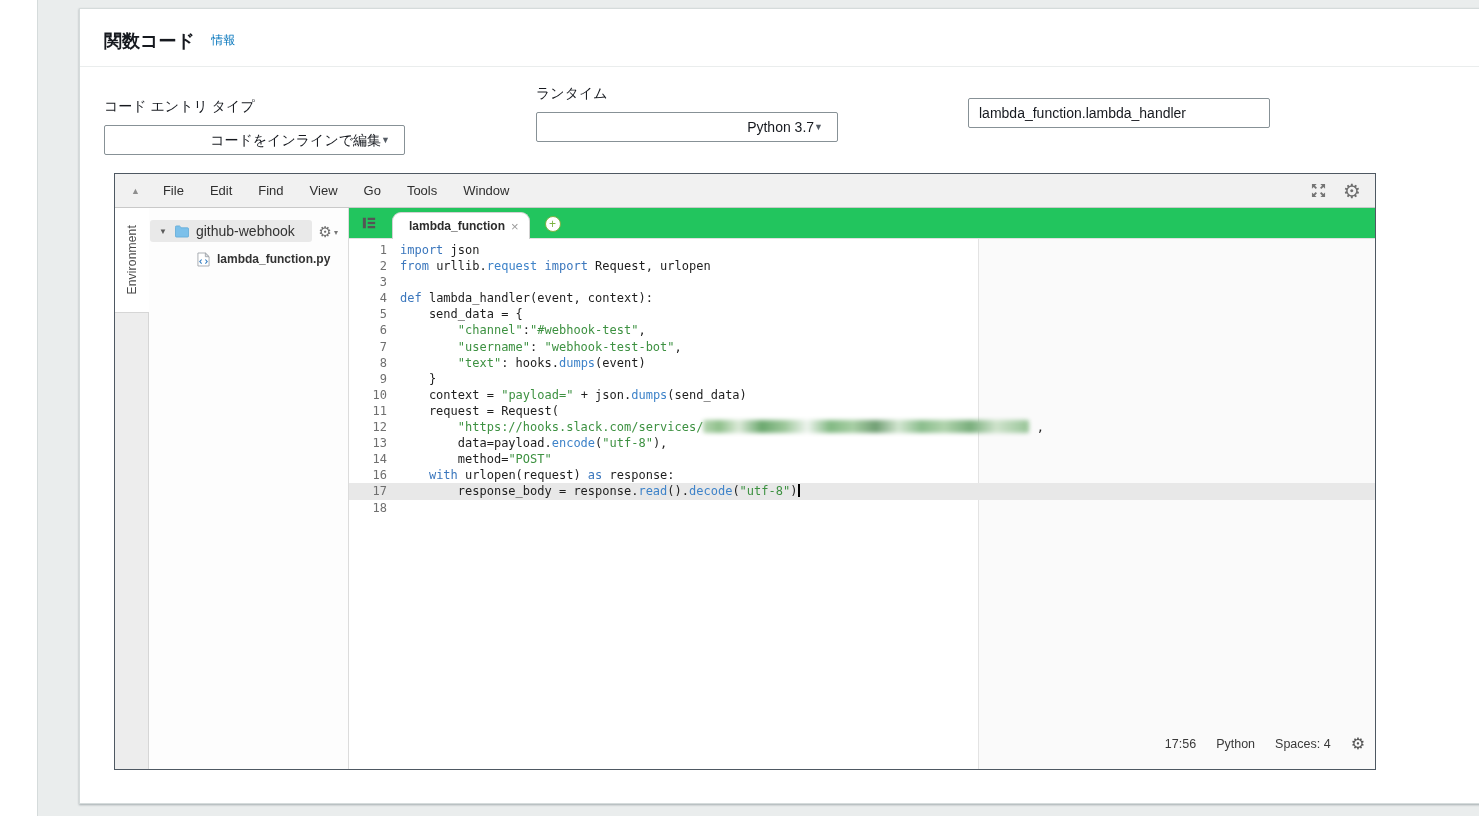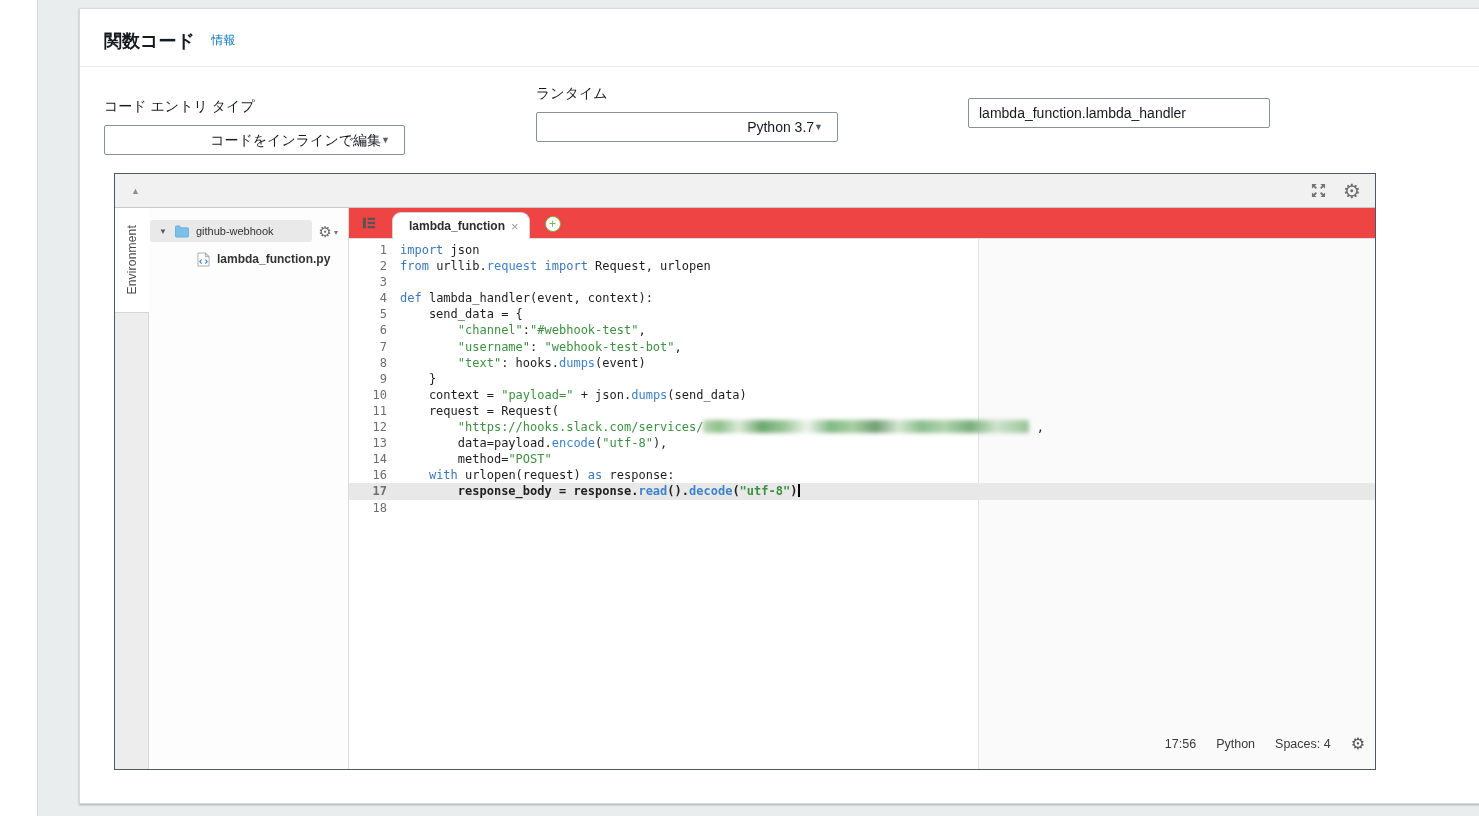--- a/index.html
+++ b/index.html
@@ -58,30 +58,30 @@
   }
   .env-rest { flex:1; background:#ededed; border-top:1px solid #d6d6d6; border-right:1px solid #d6d6d6; }
   
   .tree { width:200px; flex-shrink:0; background:#fdfdfd; border-right:1px solid #dcdcdc; padding-top:12px; position:relative; }
   .folder-row { position:relative; height:24px; }
   .folder-pill {
     position:absolute; left:1px; top:0; width:162px; height:22px;
     background:#e9e9e9; border-radius:3px; display:flex; align-items:center; padding-left:9px; cursor:pointer;
   }
   .disclosure { font-size:8px; color:#5a5a5a; margin-right:7px; }
-  .folder-label { font-size:11px; color:#333; margin-left:6px; }
+  .folder-label { font-size:14px; color:#333; margin-left:6px; }
   .tree-gear { position:absolute; right:10px; top:3px; display:flex; align-items:center; cursor:pointer; }
   .tree-gear .gear { font-size:15px; }
   .tree-gear .caret { font-size:8px; color:#777; margin-left:2px; }
   .file-row { margin:5px 0 0 48px; height:20px; display:flex; align-items:center; cursor:pointer;font-weight:bold; }
   .file-label { font-size:12px; color:#333; margin-left:7px; }
   
   .code-pane { flex:1; display:flex; flex-direction:column; min-width:0; position:relative; background:#fff; }
   .tabbar {
-    height:31px; flex-shrink:0; background:#ef4444; border-bottom:1px solid #e0e0e0;
+    height:31px; flex-shrink:0; background:#22c55e; border-bottom:1px solid #e0e0e0;
     display:flex; align-items:flex-end; position:relative;
   }
   .tablist-icon { margin:0 0 8px 13px; cursor:pointer; }
   .tab {
     margin-left:16px; height:27px; background:#fff;
     border:1px solid #d2d2d2; border-bottom:none; border-radius:9px 9px 0 0;
     padding:0 10px 0 16px; display:flex; align-items:center;
     font-size:12px; font-weight:bold; color:#2c2c2c; position:relative; top:1px; cursor:pointer;
   }
   .tab-close { margin-left:6px; font-weight:normal; font-size:13px; color:#9a9a9a; cursor:pointer; }
@@ -89,21 +89,21 @@
     margin:0 0 6px 15px; width:16px; height:16px; border:1px solid #7cb342; border-radius:50%;
     color:#7cb342; font-size:12px; line-height:14px; text-align:center; cursor:pointer; background:#fff;
   }
   .code-scroll { flex:1; position:relative; padding-top:3px; overflow:hidden; }
   .print-margin {
     position:absolute; left:629px; top:0; bottom:0; right:0;
     border-left:1px solid #e3e3e3; background:rgba(0,0,0,0.018); z-index:0;
   }
   .code-rows { position:relative; z-index:1; font-family:"DejaVu Sans Mono", monospace; font-size:12px; }
   .row { display:flex; height:16.1px; line-height:16.1px; }
-  .row.active { background:#e8e8e8;font-weight:bold; }
+  .row.active { background:#e8e8e8; }
   .ln { width:47px; flex-shrink:0; text-align:right; padding-right:9px; color:#6f6f6f; cursor:pointer; }
   .ct { white-space:pre; padding-left:4px; }
   .tok-k { color:var(--kw,#3b77bd); }
   .tok-s { color:var(--str,#3d9141); }
   .tok-f { color:var(--fn,#3e83c9); }
   .tok-p { color:#1e1e1e;text-align:center; }
   .blur {
     display:inline-block; width:326px; height:13px; vertical-align:-2px; border-radius:2px;
     background:linear-gradient(90deg,#b7d6b3 0%,#8fc08b 5%,#dcead9 11%,#6ba86e 18%,#9cc79a 25%,#eef4ee 32%,#82b983 39%,#a8cfa5 46%,#719f74 53%,#d3e6d1 60%,#8abd8c 67%,#b1d4ae 74%,#79ae7c 82%,#cfe3cc 90%,#97c497 100%);
     filter:blur(2px);
@@ -145,20 +145,29 @@
   </div>
 
   <div class="field f3">
     <input class="control" type="text" value="lambda_function.lambda_handler" style="">
   </div>
 
   <div class="editor">
 
     <div class="menubar">
       <span class="collapse-tri">▲</span>
+      <span style="display:flex;">
+          <span class="menu-item">File</span>
+          <span class="menu-item">Edit</span>
+          <span class="menu-item">Find</span>
+          <span class="menu-item">View</span>
+          <span class="menu-item">Go</span>
+          <span class="menu-item">Tools</span>
+          <span class="menu-item">Window</span>
+        </span>
       <span class="menubar-right">
         <svg class="expand-icon" viewBox="0 0 16 16" fill="#757575">
           <path d="M1,6 L1,1 L6,1 L4.2,2.8 L6.4,5 L5,6.4 L2.8,4.2 Z"></path>
           <path d="M15,6 L15,1 L10,1 L11.8,2.8 L9.6,5 L11,6.4 L13.2,4.2 Z"></path>
           <path d="M1,10 L1,15 L6,15 L4.2,13.2 L6.4,11 L5,9.6 L2.8,11.8 Z"></path>
           <path d="M15,10 L15,15 L10,15 L11.8,13.2 L9.6,11 L11,9.6 L13.2,11.8 Z"></path>
         </svg>
         <span class="gear big">⚙</span>
       </span>
     </div>

